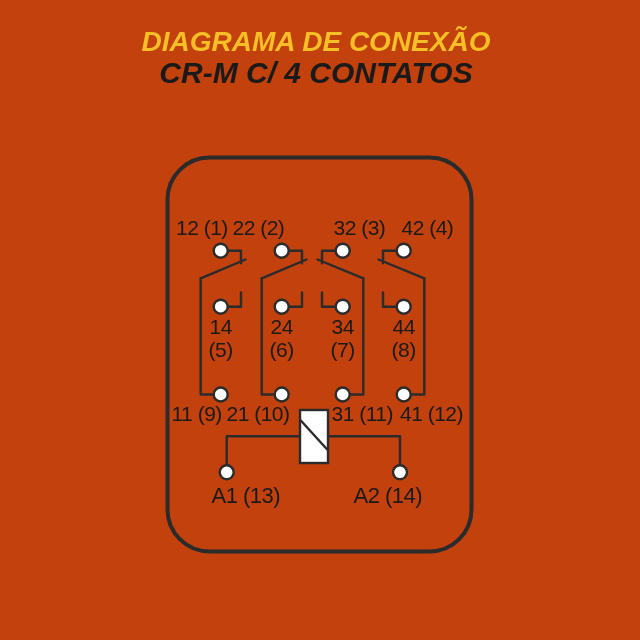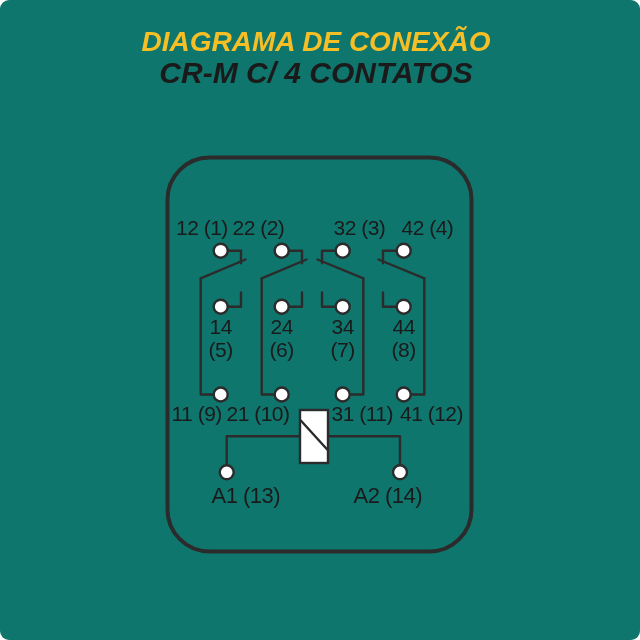--- a/index.html
+++ b/index.html
@@ -1,18 +1,18 @@
 <!DOCTYPE html>
 <html style="--accent: #F5BF25; --ink: #1A1A1A; --line: #2B2B2B;"><head>
 <meta charset="utf-8">
 <style>
   html,body { margin:0; padding:0; background:#ffffff; }
   .page {
-    position:relative; width:640px; height:640px; background:#0f766e;
-    overflow:hidden; font-family:"Liberation Sans", sans-serif;border-radius:9px;
+    position:relative; width:640px; height:640px; background:#c2410c;
+    overflow:hidden; font-family:"Liberation Sans", sans-serif;
   }
   .title {
     position:absolute; top:27px; left:0; width:100%; text-align:center;
     font-style:italic; font-weight:700; font-size:28px; line-height:1.05;
     color:var(--accent, #F5BF25); transform:translateX(-4px); white-space:nowrap;
   }
   .subtitle {
     position:absolute; top:57px; left:0; width:100%; text-align:center;
     font-style:italic; font-weight:700; font-size:30px; line-height:1.05;
     color:var(--ink, #1A1A1A); transform:translateX(-4px); white-space:nowrap;

